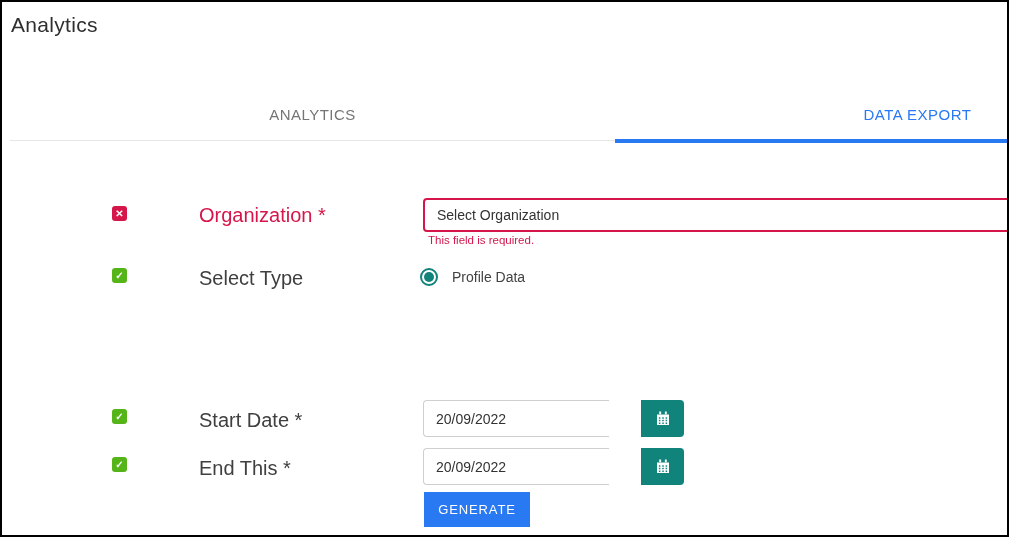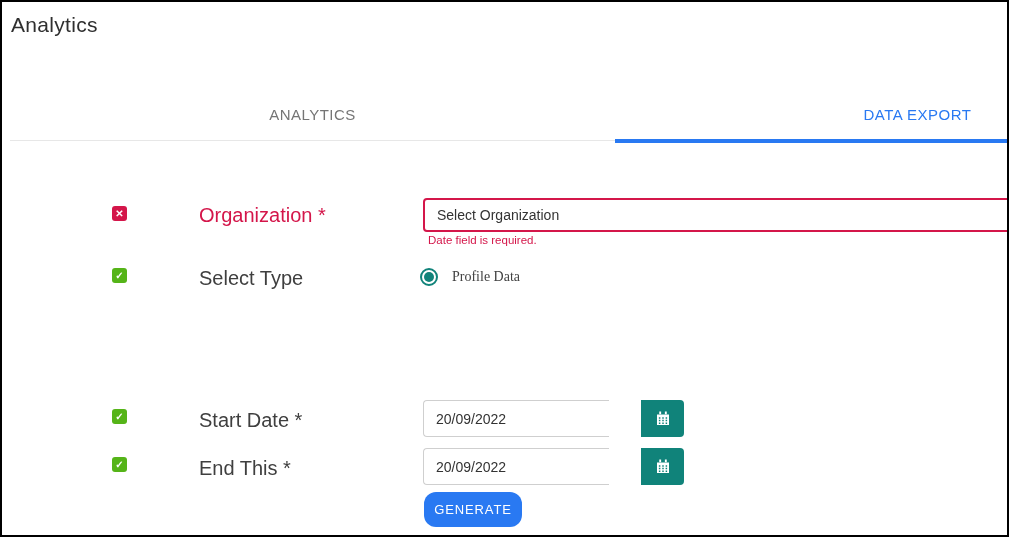--- a/index.html
+++ b/index.html
@@ -69,41 +69,41 @@
   .radio-circle {
     width: 18px; height: 18px; box-sizing: border-box;
     border: 2px solid #c4c4c4; border-radius: 50%;
     display: flex; align-items: center; justify-content: center;
     background: #fff;
   }
   .radio-row.selected .radio-circle { border-color: #11837a; }
   .radio-dot {
     width: 10px; height: 10px; border-radius: 50%; background: #11837a;
   }
-  .radio-label { margin-left: 14px; font-size: 14px; color: #424242; font-family: Liberation Serif, serif; }
+  .radio-label { margin-left: 14px; font-size: 14px; color: #424242; }
 
   .date-input {
     box-sizing: border-box; width: 186px; height: 37px;
     border: 1px solid #cfcfcf; border-right: none;
     border-radius: 4px 0 0 4px;
     padding: 0 0 0 12px; font-size: 14px; color: #333;
     font-family: "Liberation Sans", sans-serif;
     outline: none; background: #fff;
   }
   .cal-btn {
     box-sizing: border-box; width: 43px; height: 37px;
     background: #10837a; border: none; border-radius: 0 4px 4px 0;
     display: flex; align-items: center; justify-content: center;
     cursor: pointer; padding: 0;
   }
   .date-wrap { display: flex; gap: 32px; }
 
   .generate-btn {
-    left: 422px; top: 490px; width: 98px; height: 35px;
-    background: #2979f2; color: #fff; border: none; border-radius: 12px;
+    left: 422px; top: 490px; width: 106px; height: 35px;
+    background: #2979f2; color: #fff; border: none; border-radius: 0;
     font-size: 13px; font-weight: 500; letter-spacing: .9px;
     font-family: "Liberation Sans", sans-serif;
     display: flex; align-items: center; justify-content: center;
     cursor: pointer;
   }
 </style>
 </head>
 <body>
 
 <div class="page-title">Analytics</div>
@@ -118,21 +118,21 @@
   </div>
 </div>
 
 <div class="abs status-box err" style="left:110px; top:204px;">
   <span>✕</span>
 </div>
 <div class="abs field-label error" style="left:197px; top:202px;">Organization *</div>
 <div class="abs org-select">
   <span>Select Organization</span>
 </div>
-<div class="abs error-text">Date field is required.</div>
+<div class="abs error-text">This field is required.</div>
 
 <div class="abs status-box ok" style="left:110px; top:266px;">
   <span>✓</span>
 </div>
 <div class="abs field-label" style="left:197px; top:265px;">Select Type</div>
 
 <div class="abs radio-group">
   <div class="radio-row selected">
     <span class="radio-circle">
         <span class="radio-dot"></span>

